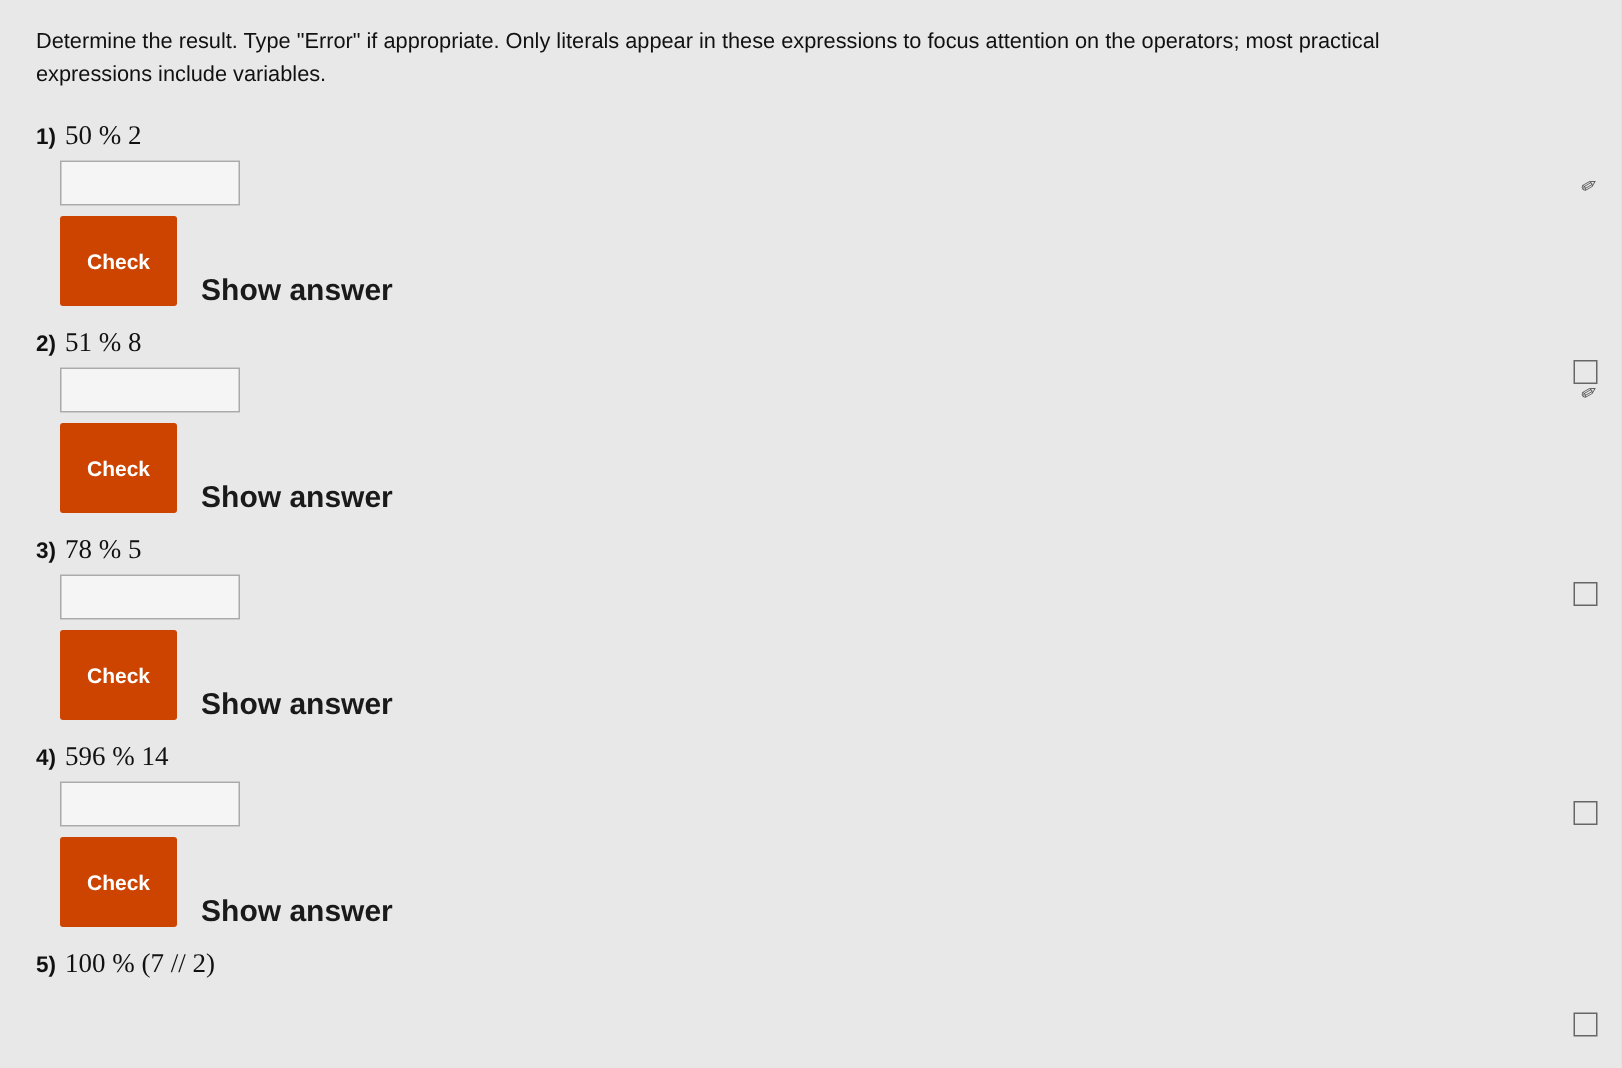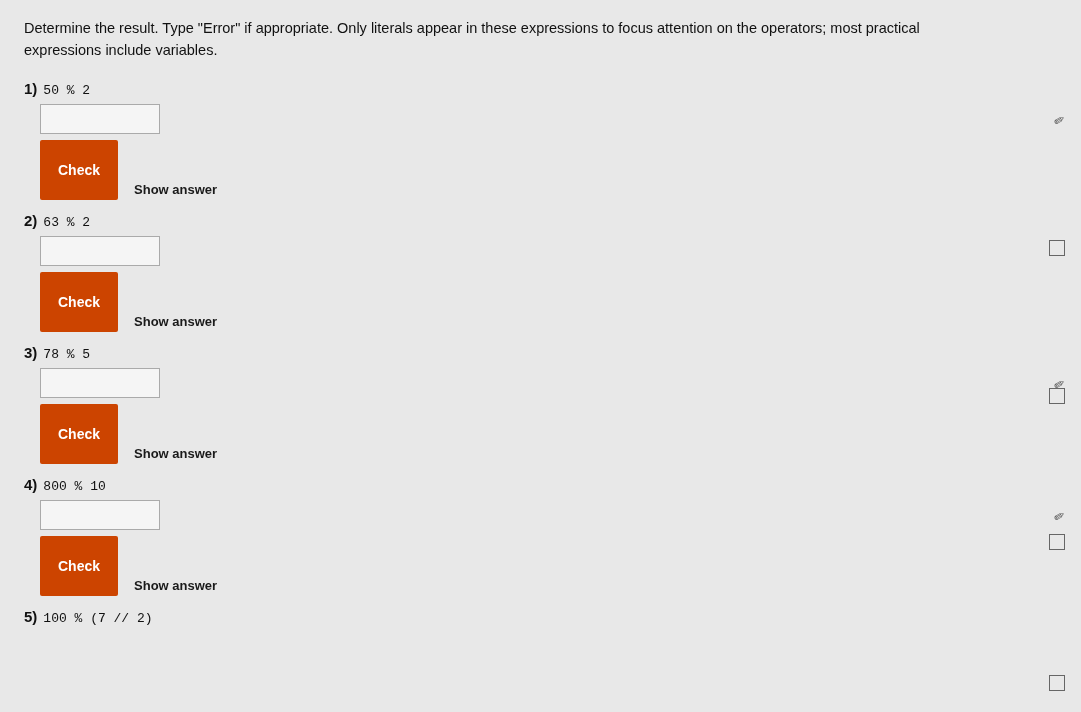--- a/index.html
+++ b/index.html
@@ -46,22 +46,22 @@
       gap: 4px;
     }
 
     .question-number {
       font-size: 15px;
       font-weight: bold;
       margin-right: 2px;
     }
 
     .expression {
-      font-family: Liberation Mono, monospace;
-      font-size: 13px;
+      font-family: Liberation Serif, serif;
+      font-size: 18px;
     }
 
     .answer-area {
       position: relative;
       margin-bottom: 6px;
       margin-left: 16px;
     }
 
     .answer-input {
       width: 120px;
@@ -98,21 +98,21 @@
       border: none;
       padding: 22px 18px;
       font-size: 14px;
       font-weight: bold;
       cursor: pointer;
       border-radius: 2px;
     }
 
     .show-answer-link {
       color: #1a1a1a;
-      font-size: 13px;
+      font-size: 20px;
       font-weight: bold;
       text-decoration: none;
       cursor: pointer;
       background: none;
       border: none;
       font-family: Arial, sans-serif;
       margin-top: 40px;
     }
 
     .cursor-pointer {
@@ -137,21 +137,21 @@
     </div>
     <div class="controls-row">
       <button class="check-button">Check</button>
       <button class="show-answer-link">Show answer</button>
     </div>
   </div>
 
   <div class="question-block">
     <div class="question-label">
       <span class="question-number">2)</span>
-      <span class="expression">63 % 2</span>
+      <span class="expression">51 % 8</span>
     </div>
     <div class="answer-area">
       <input class="answer-input" type="text" style="">
       <span class="pencil-icon">✏</span>
     </div>
     <div class="controls-row">
       <button class="check-button">Check</button>
       <button class="show-answer-link cursor-pointer">Show answer</button>
     </div>
   </div>
@@ -167,21 +167,21 @@
     </div>
     <div class="controls-row">
       <button class="check-button">Check</button>
       <button class="show-answer-link">Show answer</button>
     </div>
   </div>
 
   <div class="question-block">
     <div class="question-label">
       <span class="question-number">4)</span>
-      <span class="expression">800 % 10</span>
+      <span class="expression">596 % 14</span>
     </div>
     <div class="answer-area">
       <input class="answer-input" type="text" style="">
       <span class="pencil-icon">✏</span>
     </div>
     <div class="controls-row">
       <button class="check-button">Check</button>
       <button class="show-answer-link">Show answer</button>
     </div>
   </div>

